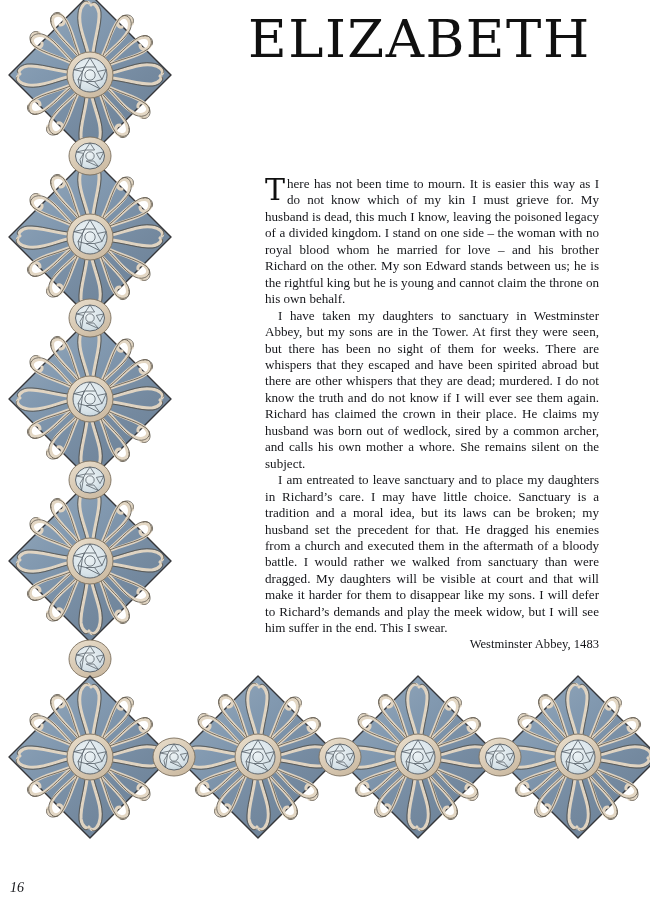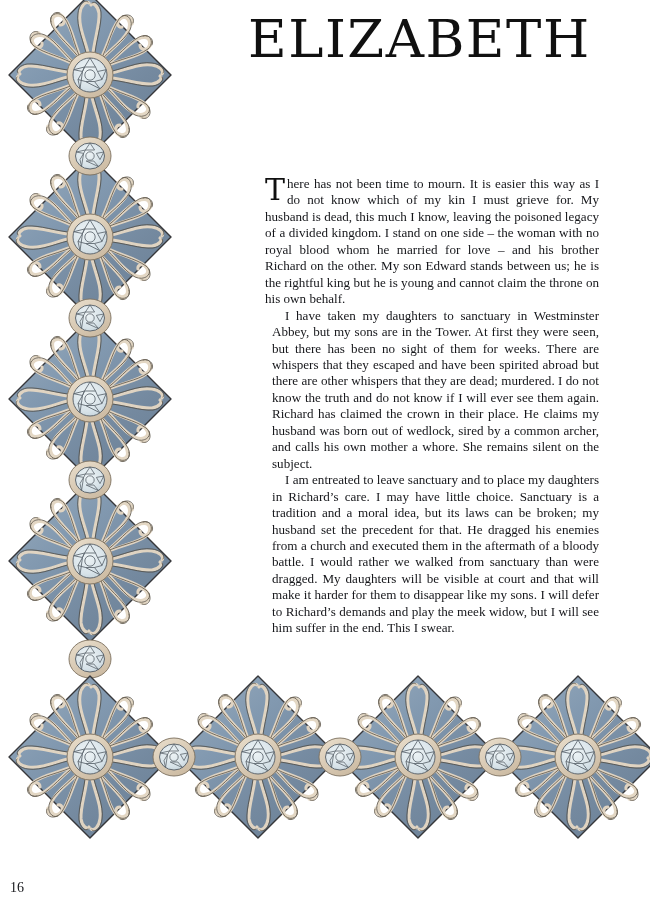--- a/index.html
+++ b/index.html
@@ -62,21 +62,21 @@
   }
   .para {
     font-size: 13.1px;
     line-height: 16.45px;
     text-align: justify;
     text-justify: inter-word;
     margin: 0;
     color: #15161a;
     hyphens: none;
   }
-  .para + .para { text-indent: 13px; margin-left: 7px; }
+  .para + .para { text-indent: 13px; }
 
   #para-1 .dropcap {
     float: left;
     font-family: "DejaVu Serif", "Liberation Serif", serif;
     font-size: 30px;
     line-height: 26px;
     padding: 1px 1px 0 0;
     margin: 0 1px 0 0;
     color: #101010;
   }
@@ -96,20 +96,21 @@
     left: 0;
     top: 880px;
     width: 650px;
     text-align: center;
     font-size: 14px;
     color: #15161a;
   }
   #page-number-inner {
     position: relative;
     left: -308px;
+    font-style: italic;
   }
 </style>
 </head>
 <body>
 
 <div id="page">
 
   <svg id="ornament-border" viewBox="0 0 650 910" width="650" height="910" xmlns="http://www.w3.org/2000/svg">
     <defs>
       <linearGradient id="diamondGrad" x1="0" y1="0" x2="0.85" y2="1">
@@ -262,18 +263,19 @@
   </div>
 
   <div id="text-column">
     <p class="para" id="para-1"><span class="dropcap">T</span><span>here has not been time to mourn. It is easier this way as I do not know which of my kin I must grieve for. My husband is dead, this much I know, leaving the poisoned legacy of a divided kingdom. I stand on one side – the woman with no royal blood whom he married for love – and his brother Richard on the other. My son Edward stands between us; he is the rightful king but he is young and cannot claim the throne on his own behalf.</span></p>
 
     <p class="para" id="para-2"><span>I have taken my daughters to sanctuary in Westminster Abbey, but my sons are in the Tower. At first they were seen, but there has been no sight of them for weeks. There are whispers that they escaped and have been spirited abroad but there are other whispers that they are dead; murdered. I do not know the truth and do not know if I will ever see them again. Richard has claimed the crown in their place. He claims my husband was born out of wedlock, sired by a common archer, and calls his own mother a whore. She remains silent on the subject.</span></p>
 
     <p class="para" id="para-3"><span>I am entreated to leave sanctuary and to place my daughters in Richard’s care. I may have little choice. Sanctuary is a tradition and a moral idea, but its laws can be broken; my husband set the precedent for that. He dragged his enemies from a church and executed them in the aftermath of a bloody battle. I would rather we walked from sanctuary than were dragged. My daughters will be visible at court and that will make it harder for them to disappear like my sons. I will defer to Richard’s demands and play the meek widow, but I will see him suffer in the end. This I swear.</span></p>
   </div>
 
+  <div id="attribution">Westminster Abbey, 1483</div>
 
   <div id="page-number">
     <span id="page-number-inner">16</span>
   </div>
 
 </div>
 
 </body></html>

